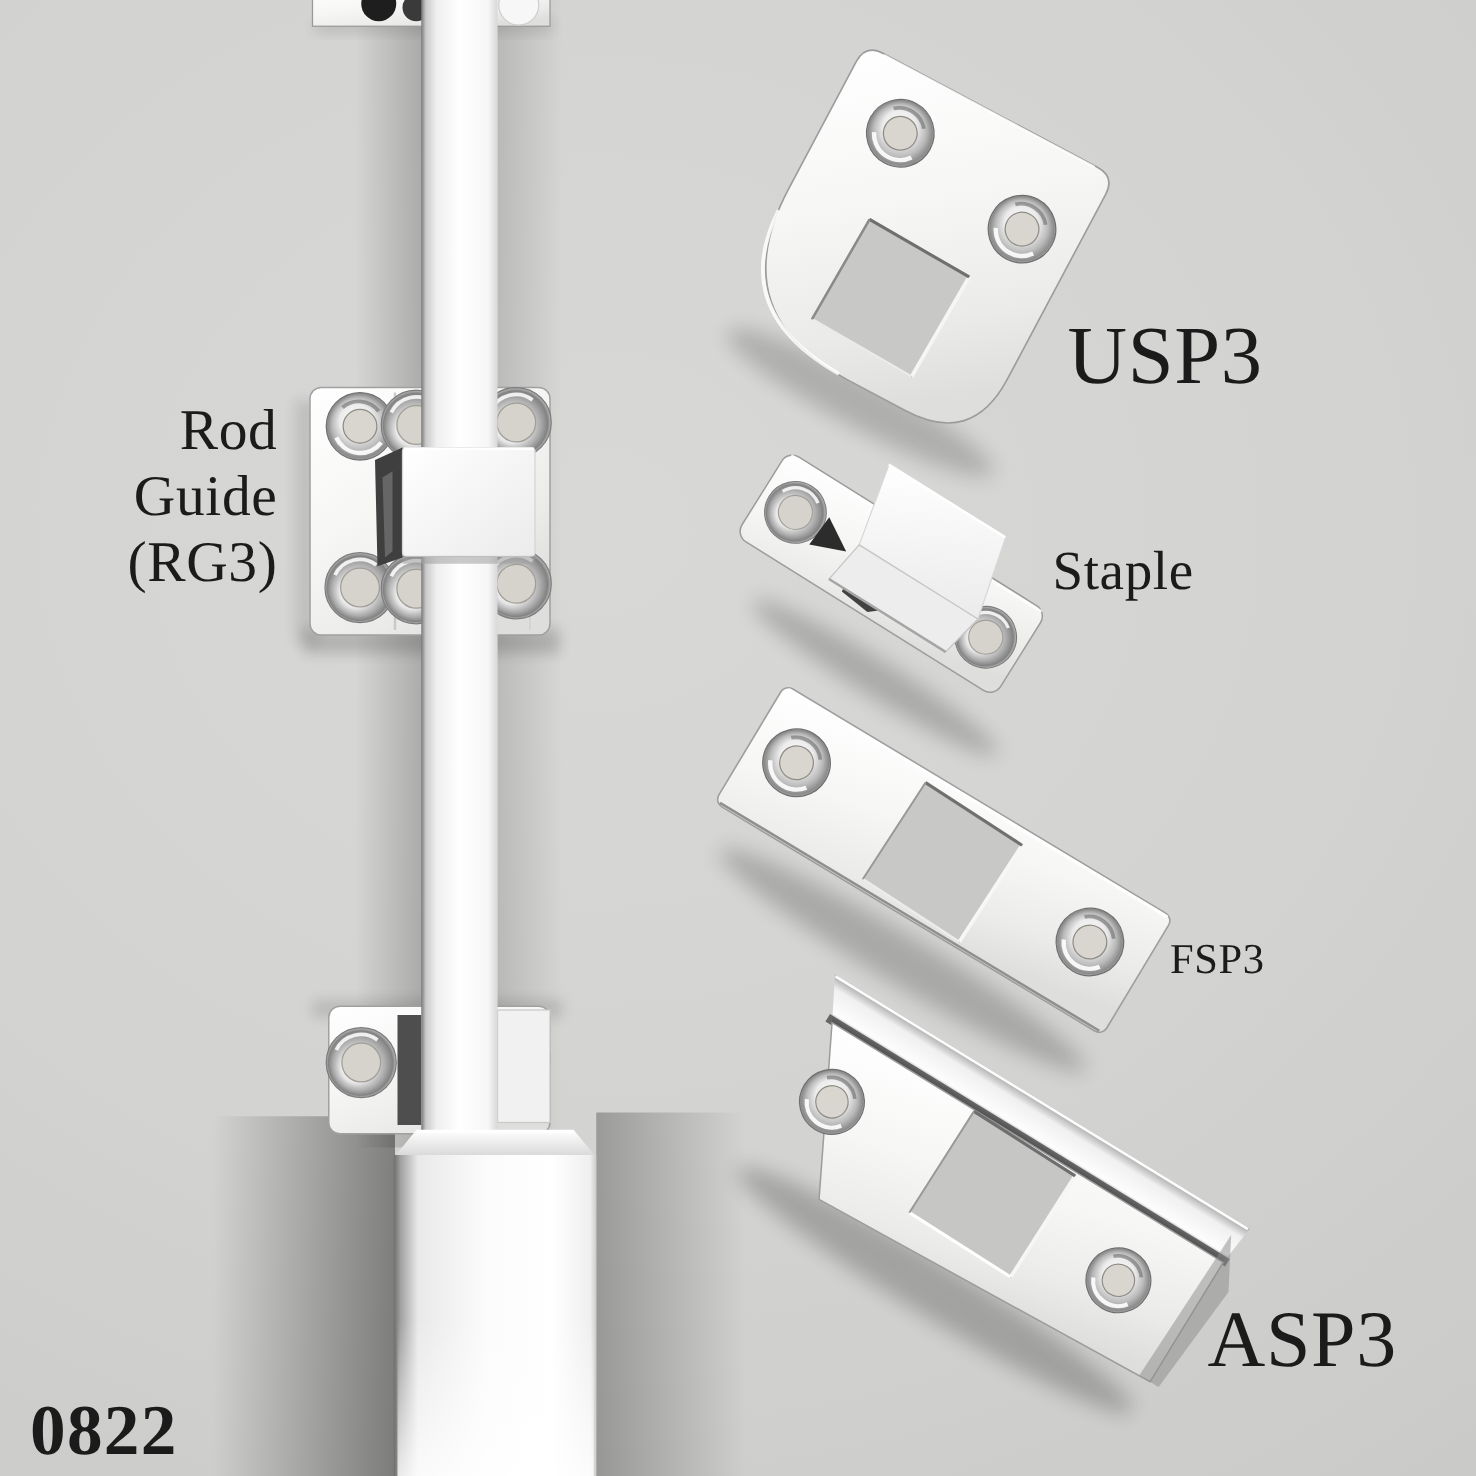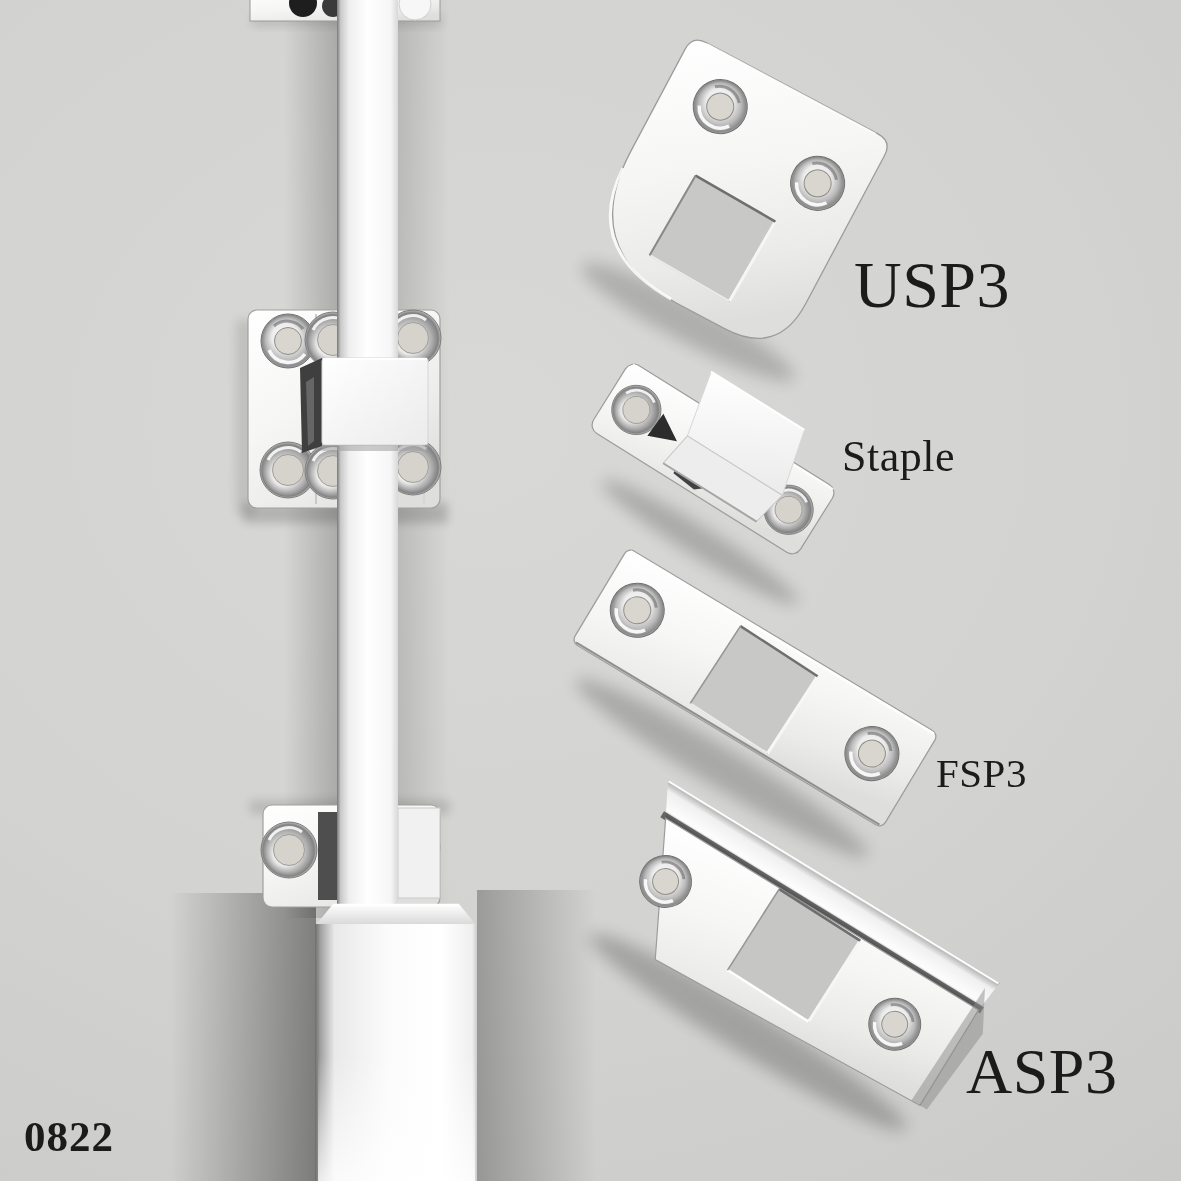--- a/index.html
+++ b/index.html
@@ -16,23 +16,23 @@
   .lbl{
     position:absolute;
     color:var(--label-text,#1b1b1b);
     letter-spacing:0.5px;
     white-space:nowrap;
   }
   .lbl span{display:block;}
   #rod-guide-label{left:58px;top:317px;width:164px;text-align:right;font-size:46px;line-height:53px;}
   #usp3-label{left:854px;top:247px;font-size:66px;}
   #staple-label{left:842px;top:429px;font-size:44px;line-height:55px;}
-  #fsp3-label{left:936px;top:749px;font-size:41px;}
+  #fsp3-label{left:936px;top:749px;font-size:34px;}
   #asp3-label{left:966px;top:1035px;font-size:64px;}
-  #photo-code{left:24px;top:1112px;font-size:43px;font-weight:bold;letter-spacing:1px;}
+  #photo-code{left:24px;top:1112px;font-size:57px;font-weight:bold;letter-spacing:1px;}
 </style>
 </head>
 <body>
 
 <div class="stage">
 
 <svg class="scene" width="1181" height="1181" viewBox="0 0 1181 1181">
   <defs>
     <linearGradient id="rodG" x1="0" y1="0" x2="1" y2="0">
       <stop offset="0" stop-color="#787878"></stop>
@@ -241,20 +241,25 @@
     <g transform="translate(6,12) rotate(1)">
       <rect x="-48" y="-48" width="96" height="96" fill="#c6c6c4" stroke="#919191" stroke-width="1"></rect>
       <line x1="48" y1="-48" x2="48" y2="48" stroke="#f6f6f6" stroke-width="3"></line>
       <line x1="-48" y1="48" x2="48" y2="48" stroke="#ffffff" stroke-width="2.5"></line>
       <line x1="-48" y1="-48" x2="48" y2="-48" stroke="#6e6e6e" stroke-width="2.5"></line>
       <line x1="-48" y1="-48" x2="-48" y2="48" stroke="#9a9a9a" stroke-width="1.5"></line>
     </g>
   </g>
 </svg>
 
+  <div class="lbl" id="rod-guide-label">
+    <span>Rod</span>
+    <span>Guide</span>
+    <span>(RG3)</span>
+  </div>
 
   <div class="lbl" id="usp3-label">USP3</div>
 
   <div class="lbl" id="staple-label">
     <span>Staple</span>
   </div>
 
   <div class="lbl" id="fsp3-label">FSP3</div>
 
   <div class="lbl" id="asp3-label">ASP3</div>

